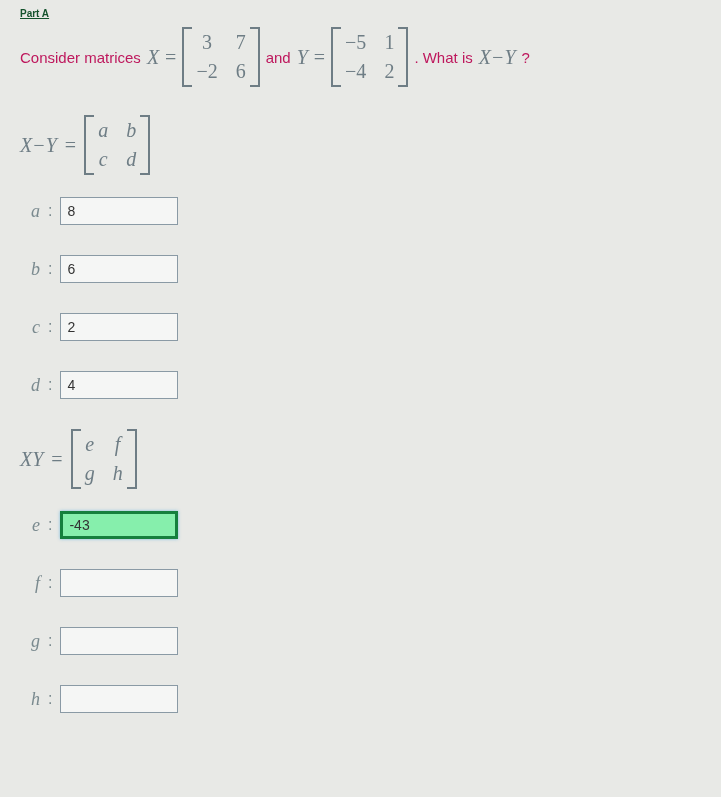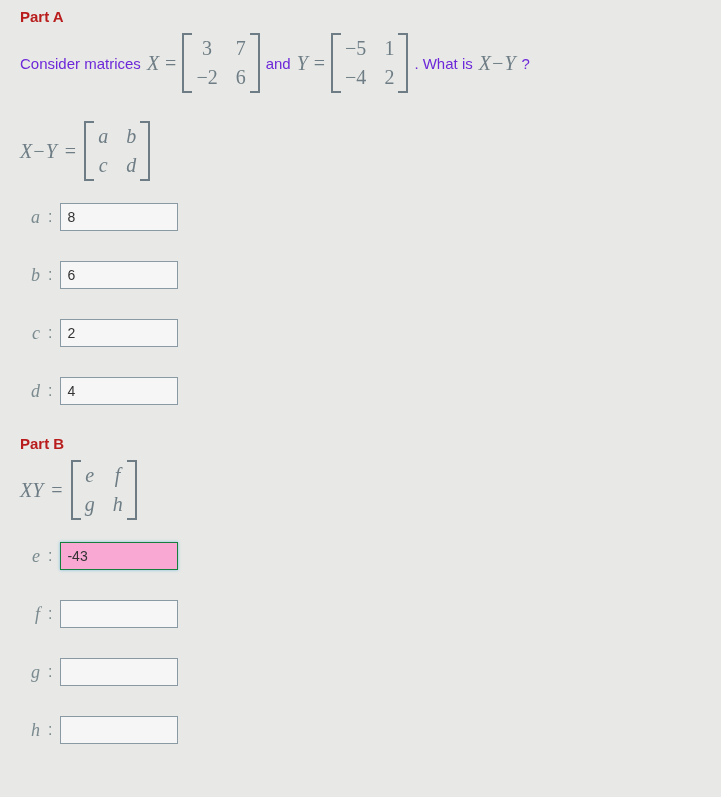--- a/index.html
+++ b/index.html
@@ -8,32 +8,33 @@
       background: #e8e9e6;
       width: 721px;
       height: 797px;
       padding: 8px 20px;
       color: #7a8a8f;
       font-size: 15px;
       position: relative;
     }
     .part-title {
       font-weight: bold;
-      color: #b91c1c;
+      color: #14532d;
       margin-bottom: 8px;
-      font-size: 15px;
+      font-size: 10px;
+      text-decoration: underline;
     }
     .prompt-row {
       display: flex;
       align-items: center;
       flex-wrap: wrap;
       gap: 6px;
       margin-bottom: 28px;
     }
-    .prompt-text { color: #6d28d9; }
+    .prompt-text { color: #be185d; }
     .math { font-family: 'Times New Roman', serif; font-style: italic; color: #6e7d85; font-size: 20px; }
     .eq { font-style: normal; }
     .matrix {
       display: inline-flex;
       align-items: center;
       vertical-align: middle;
       font-family: 'Times New Roman', serif;
       color: #6e7d85;
       font-size: 20px;
     }
@@ -81,23 +82,23 @@
       width: 118px;
       height: 28px;
       border: 1px solid #8a9aa5;
       background: #f5f6f5;
       padding: 3px 6px;
       font-size: 14px;
       color: #333;
       outline: none;
     }
     input[type="text"].active {
-      border: 1px solid #15803d;
+      border: 3px solid #15803d;
       box-shadow: 0 0 3px rgba(80,170,220,0.7);
-      background: #f9a8d4;
+      background: #86efac;
     }
     .eq-row {
       display: flex;
       align-items: center;
       gap: 8px;
       margin-bottom: 22px;
     }
     .subtext { color: #7a8a8f; margin-bottom: 10px; font-size: 15px; }
     .partb { margin-top: 20px; }
   </style>
@@ -168,21 +169,20 @@
   <span class="colon">:</span>
   <input type="text" value="2" style="">
 </div>
 <div class="input-row">
   <span class="input-label">d</span>
   <span class="colon">:</span>
   <input type="text" value="4" style="">
 </div>
 
 <div class="partb">
-  <div class="part-title">Part B</div>
 
   <div class="eq-row">
     <span class="math">XY</span>
     <span class="math eq">=</span>
     <span class="matrix">
       <span class="bracket-l"></span>
       <span class="matrix-cells">
         <span class="it">e</span>
         <span class="it">f</span>
         <span class="it">g</span>

